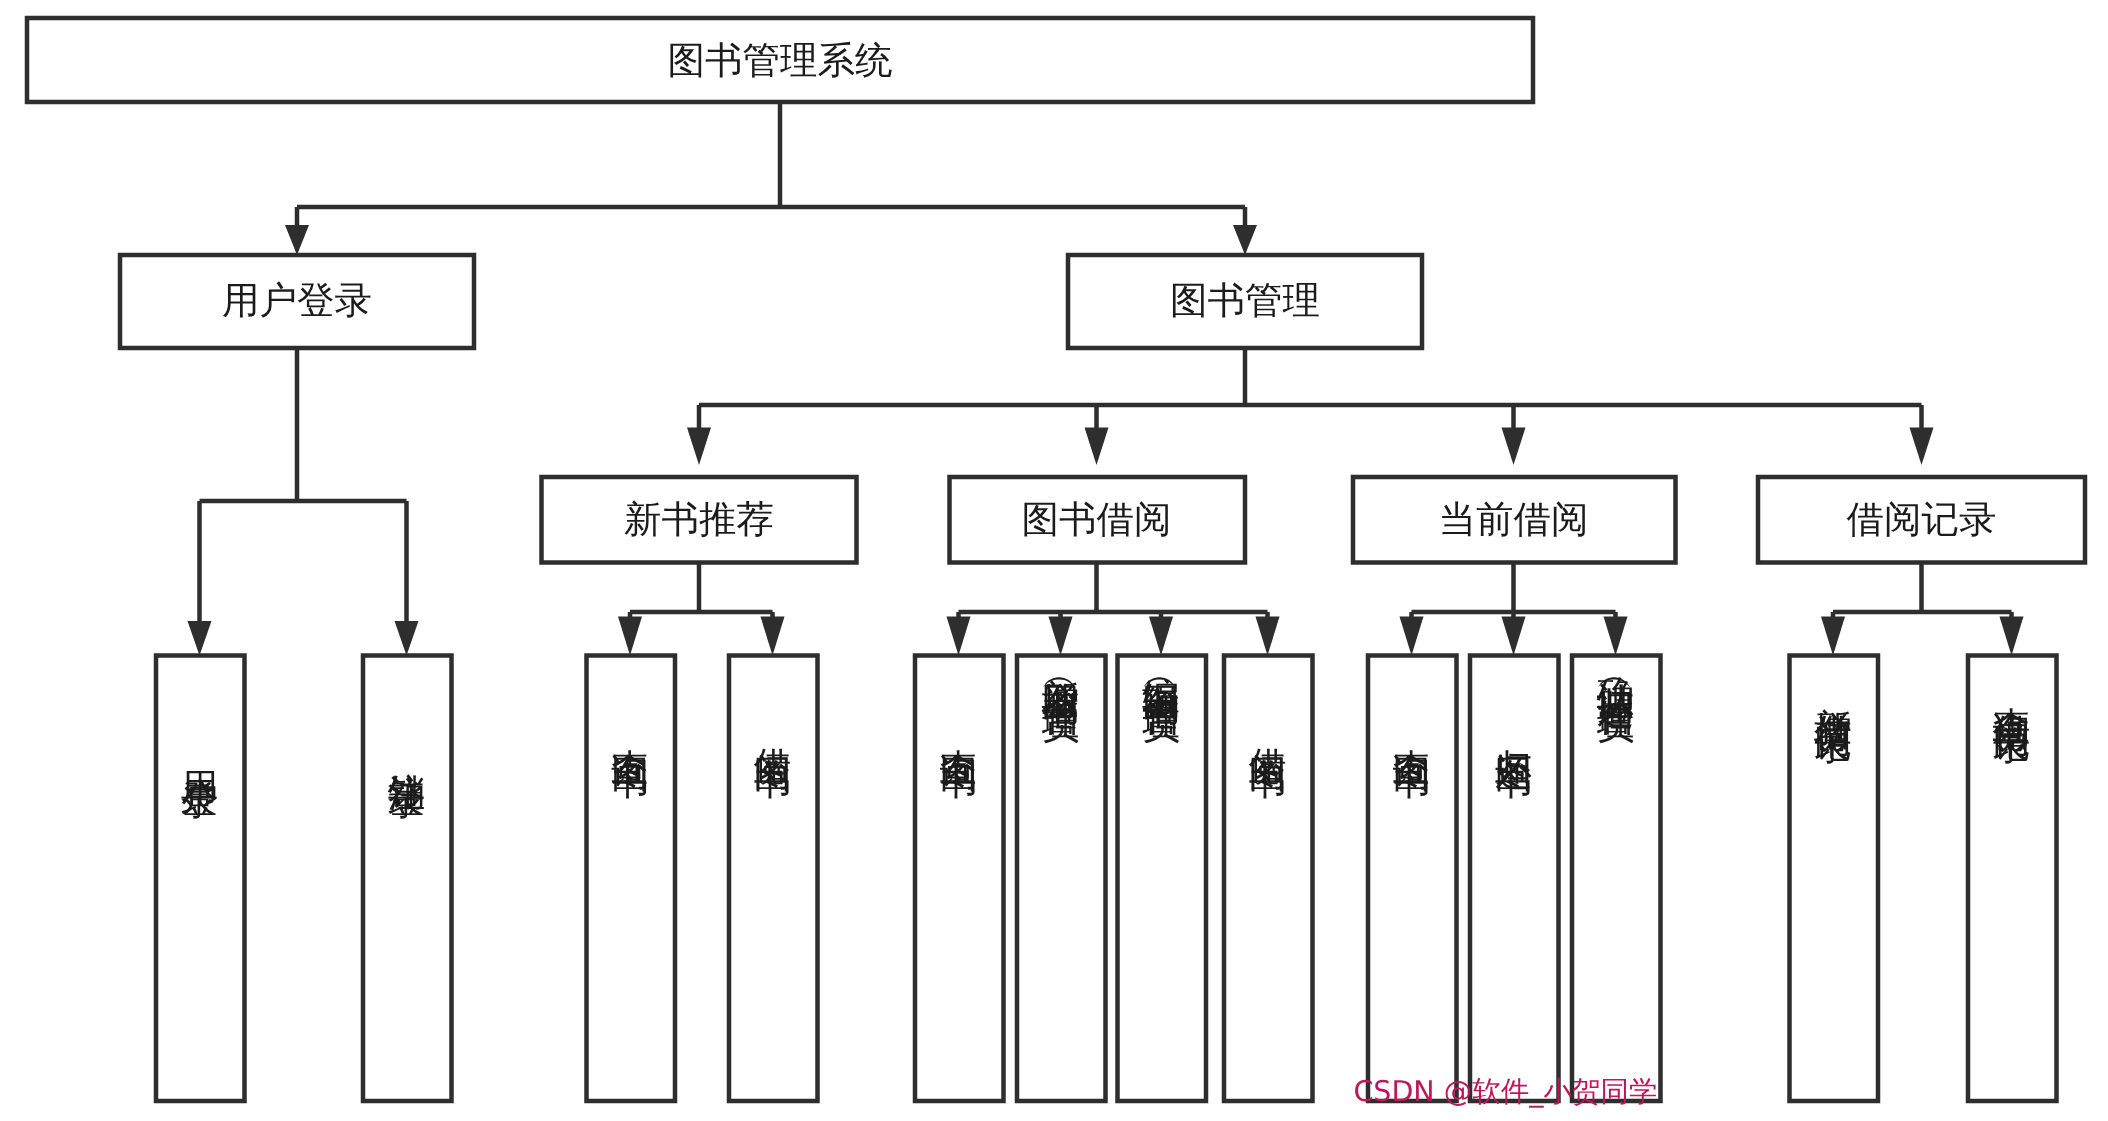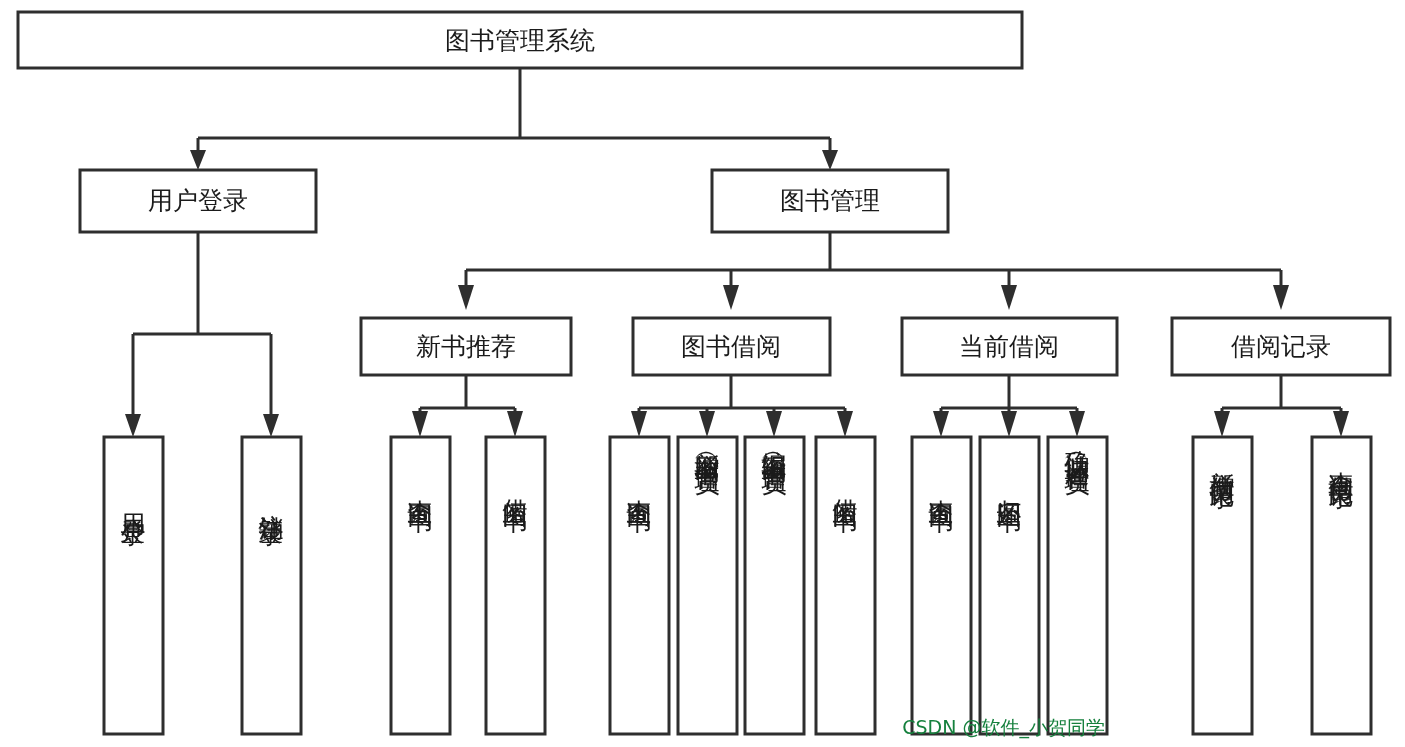--- a/index.html
+++ b/index.html
@@ -53,21 +53,21 @@
   .arrow-head {
     fill: #2e2e2e;
     stroke: none;
   }
   .watermark {
     position: absolute;
     right: 8px;
     bottom: 6px;
     font-family: "DejaVu Sans", "Liberation Sans", sans-serif;
     font-size: 19px;
-    color: #15803d;
+    color: #be185d;
     white-space: nowrap;
     user-select: none;
   }
 </style>
 </head>
 <body>
 
 <div id="diagram-root">
 
   <svg class="diagram" viewBox="0 0 1405 747" xmlns="http://www.w3.org/2000/svg">

